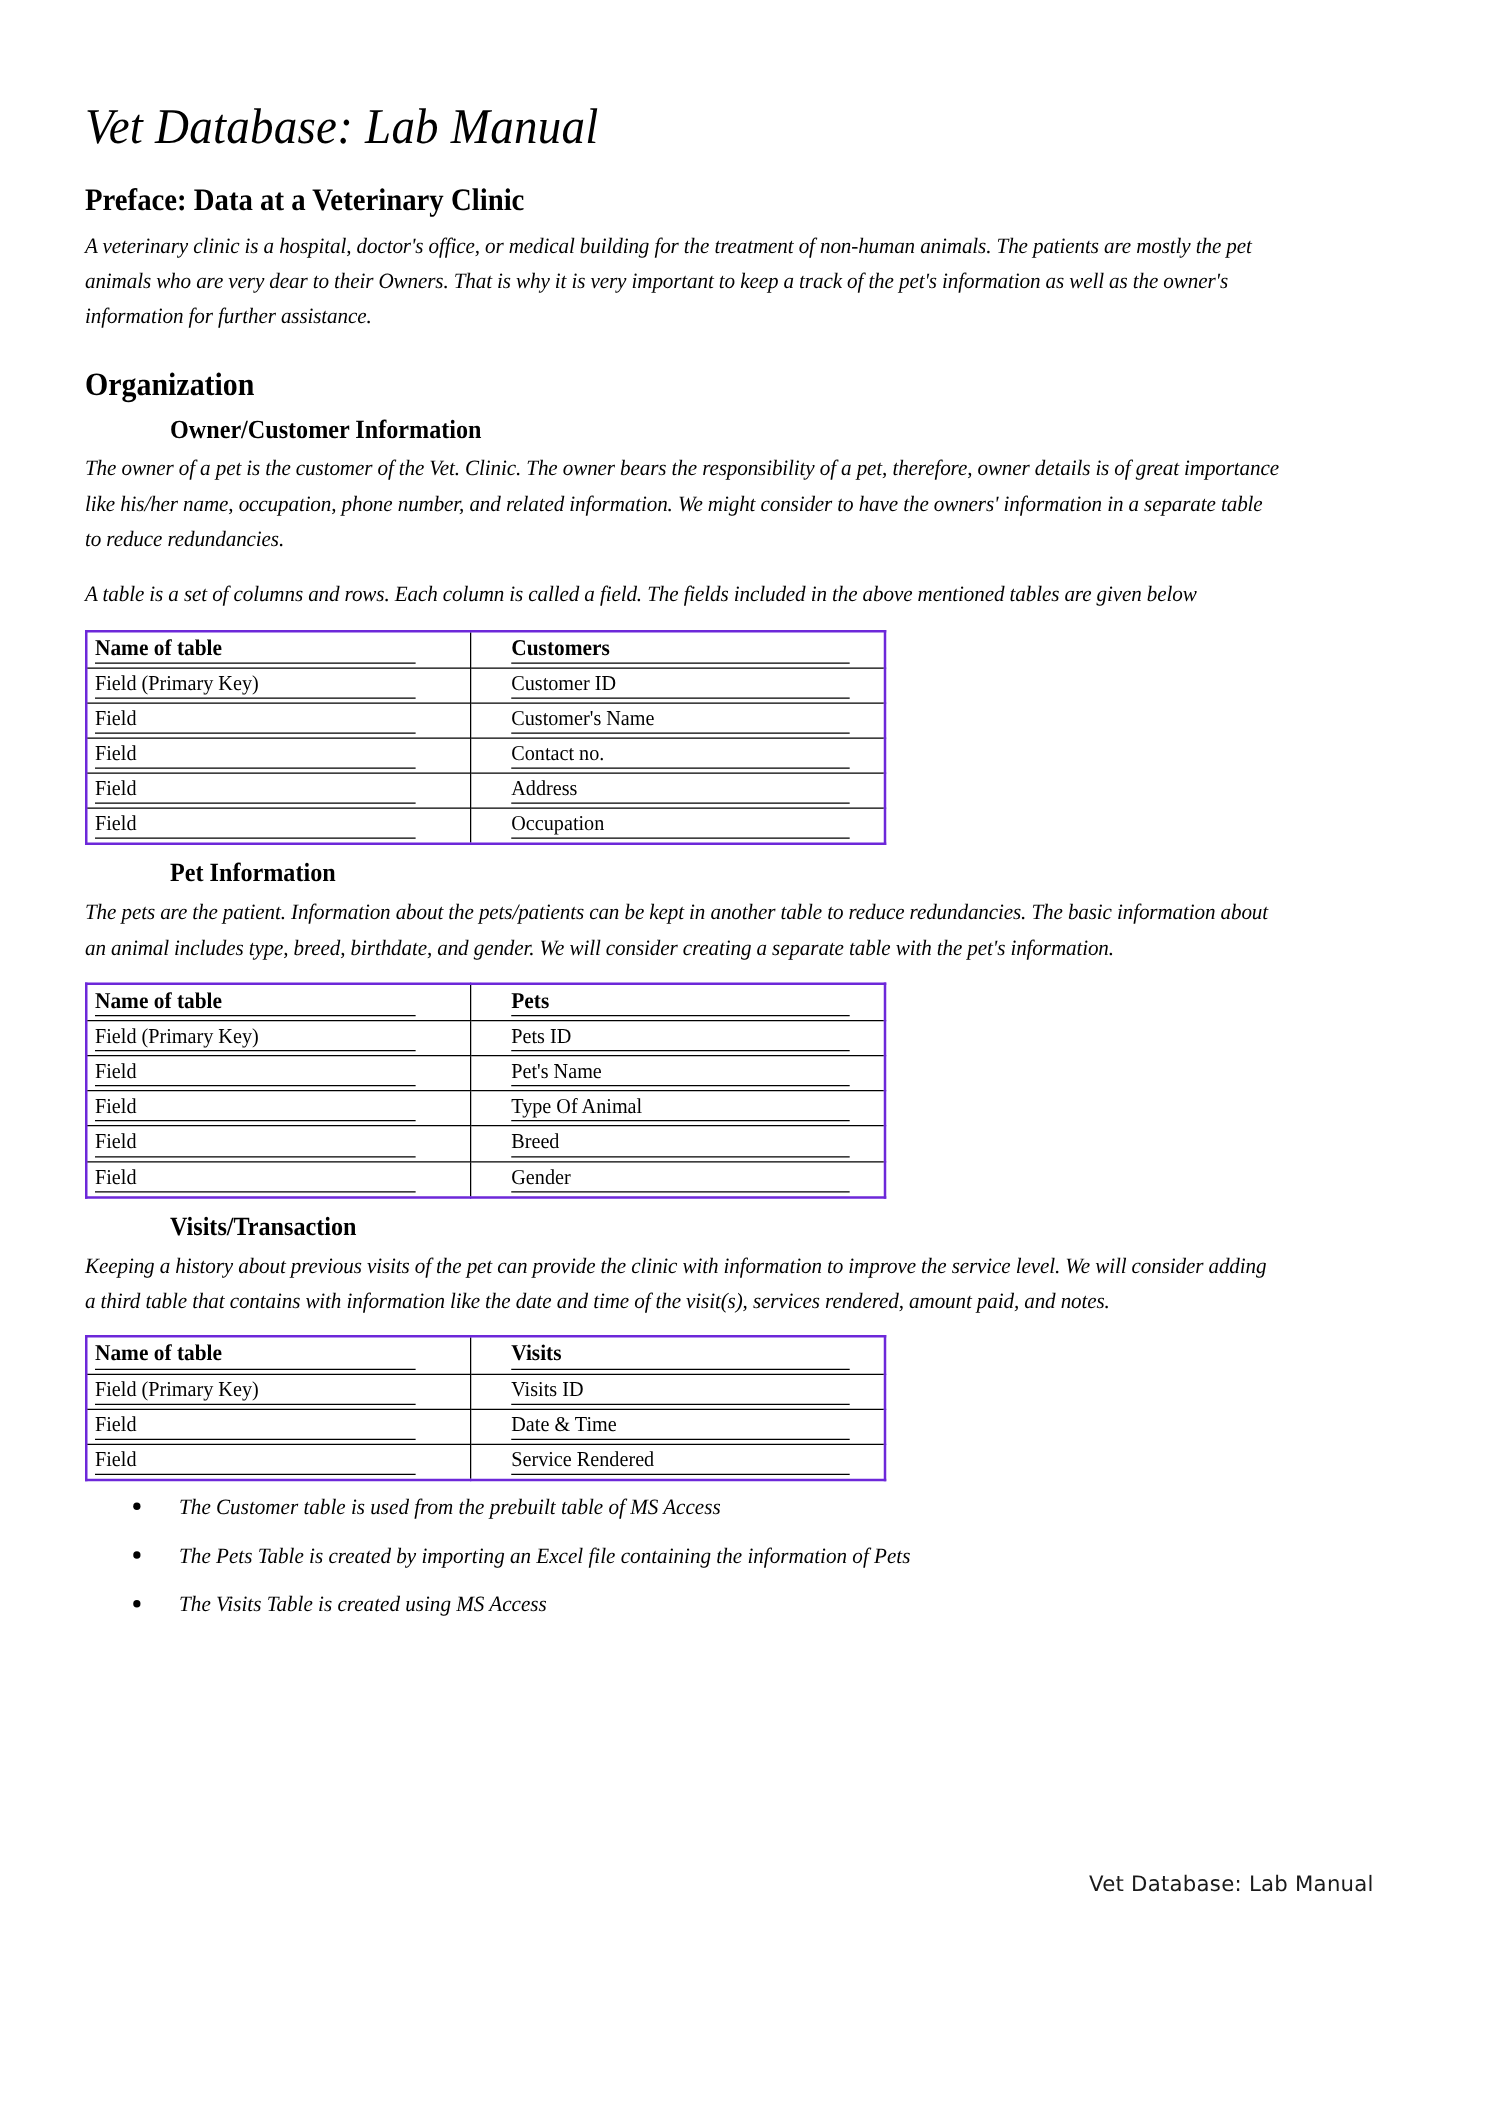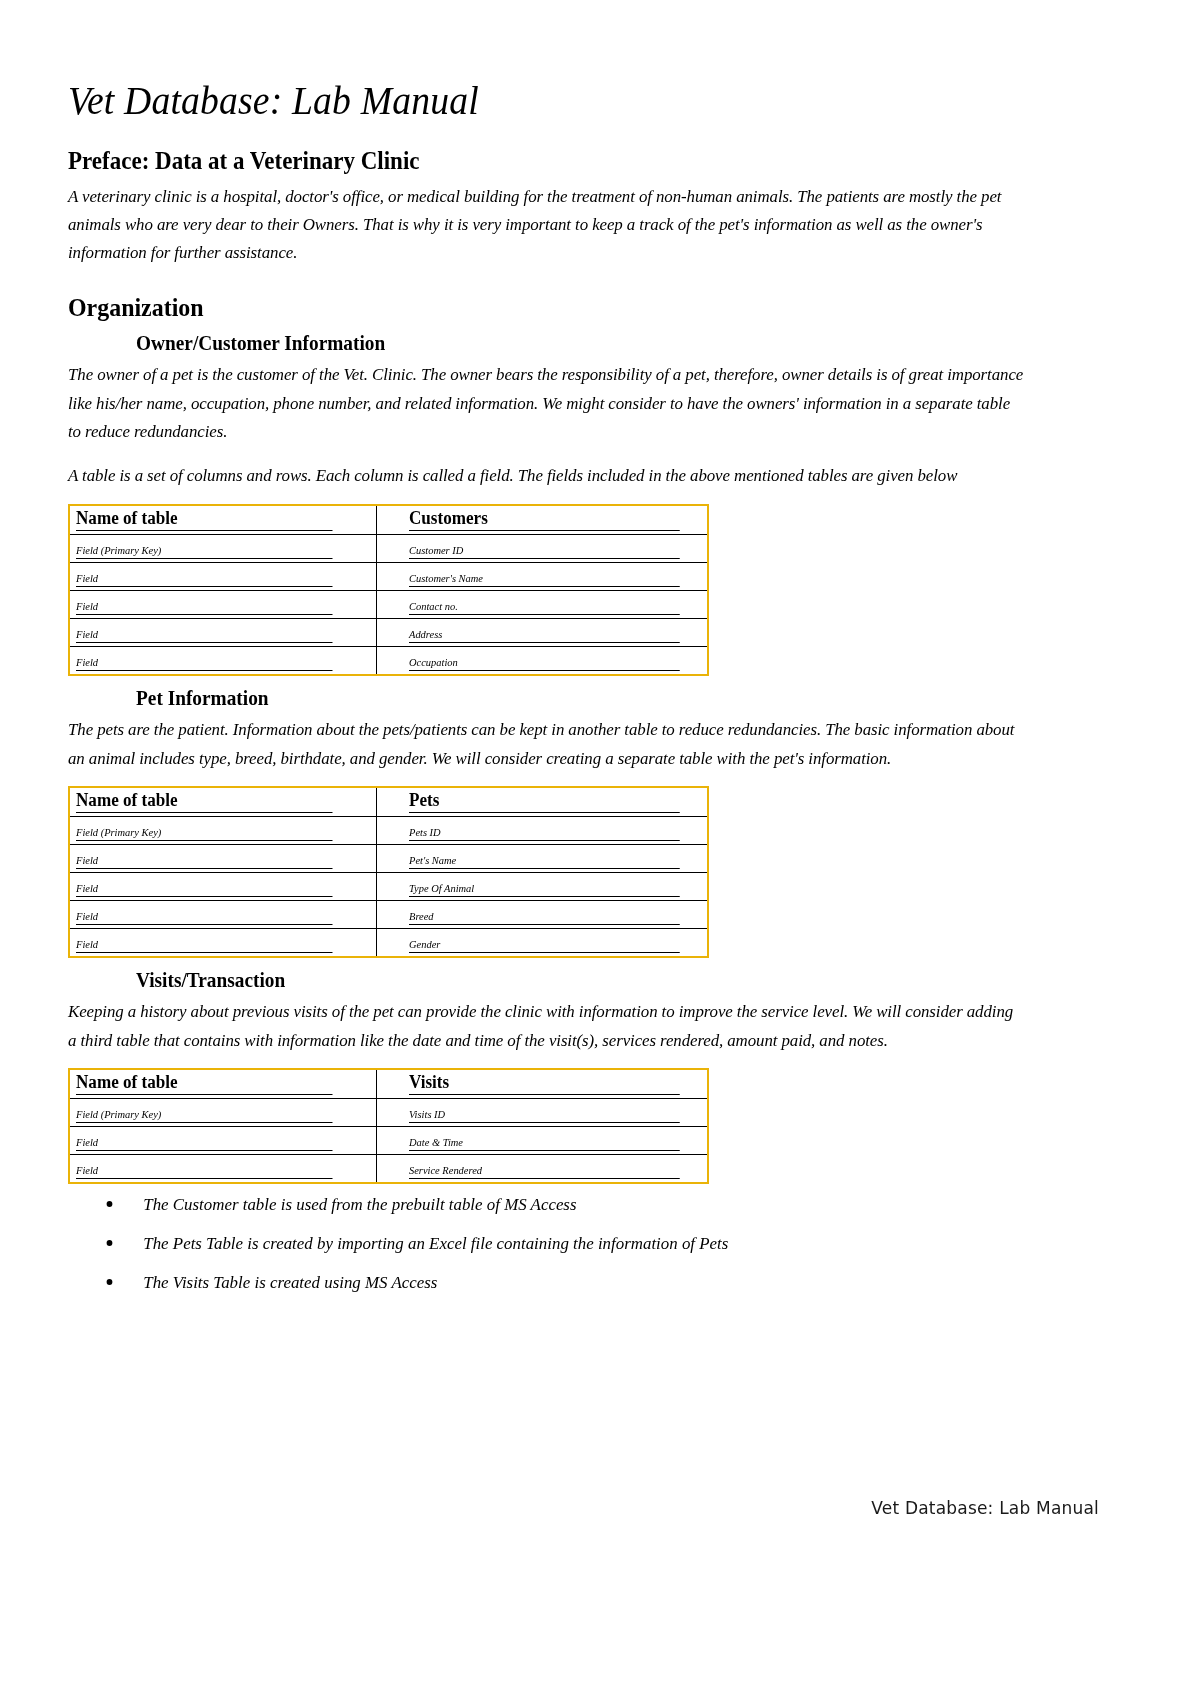--- a/index.html
+++ b/index.html
@@ -81,29 +81,28 @@
     letter-spacing: -0.1px;
   }
   p.body.gap   { margin-top: 16px; }
 
   
   table.fieldtable {
     border-collapse: collapse;
     width: 600px;
     margin: 12px 0 10px 0;
     table-layout: fixed;
-    border: 2px solid #eab308;
+    border: 2px solid #6d28d9;
   }
   table.fieldtable td {
     border: 1px solid #000;
     padding: 2px 0 3px 6px;
     vertical-align: bottom;
     height: 22px;
-    font-size: 11px;
-    font-style: italic;
+    font-size: 17px;
     line-height: 1.18;
     overflow: hidden;
     white-space: nowrap;
   }
   table.fieldtable td.c1 { width: 300px; }
   table.fieldtable td.c2 { width: 298px; padding-left: 32px; }
   table.fieldtable tr.hdr td {
     font-weight: 700;
     font-style: normal;
     font-size: 18px;

